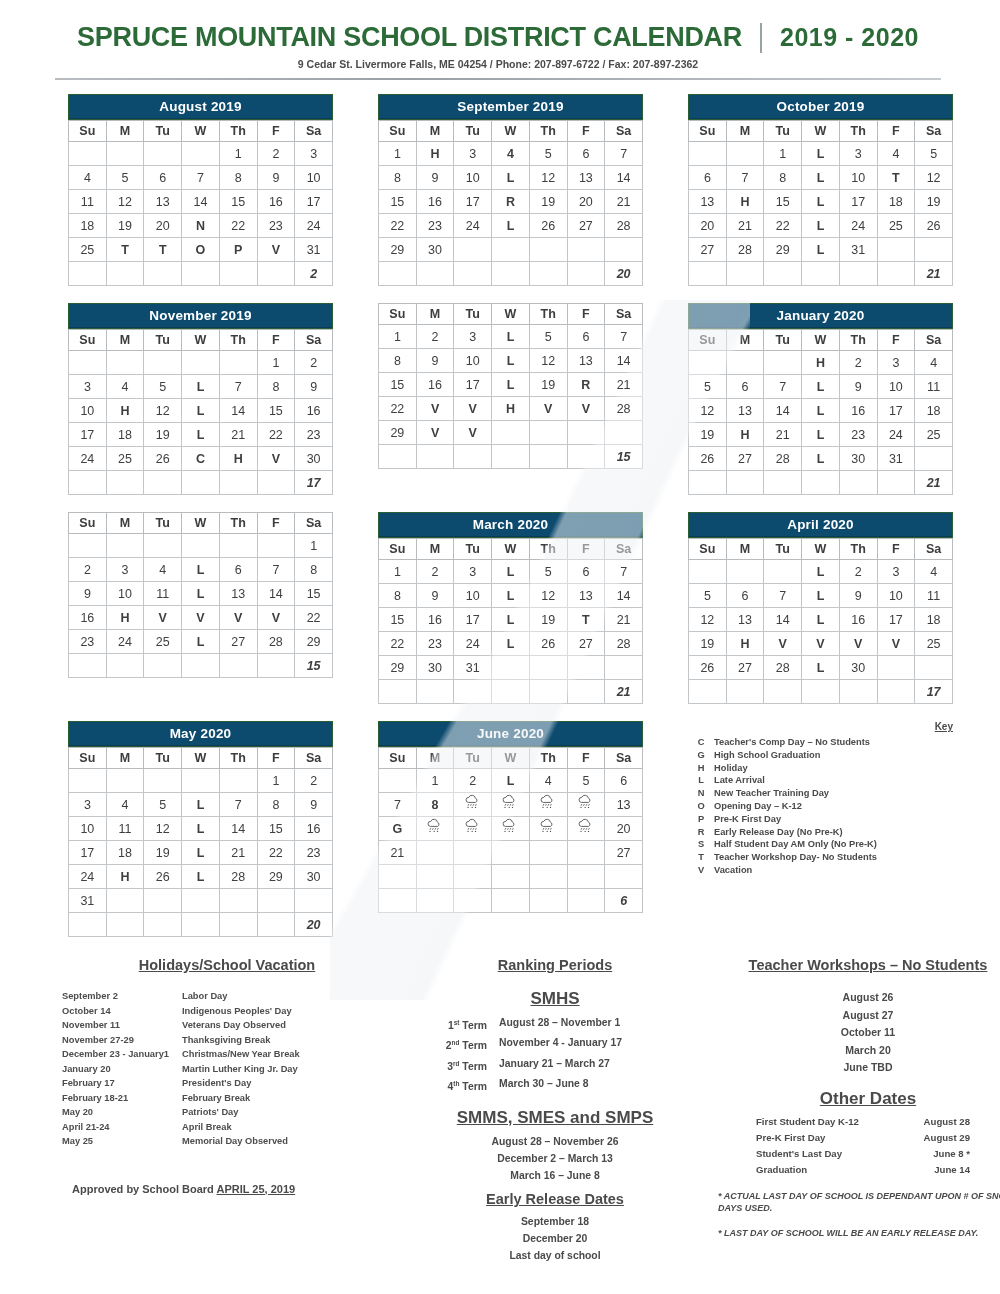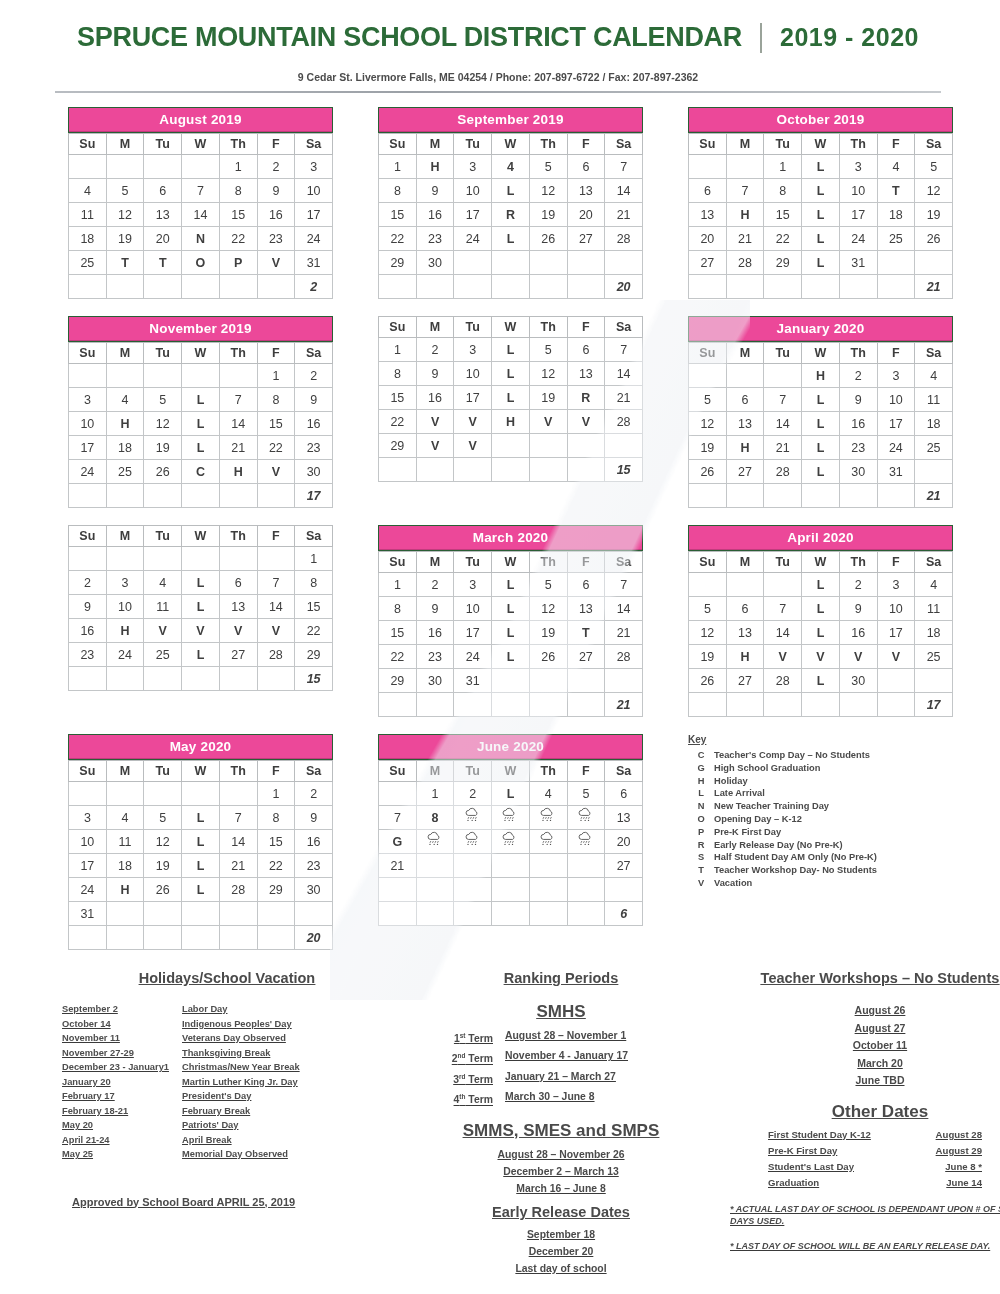--- a/index.html
+++ b/index.html
@@ -27,36 +27,36 @@
   .hdr-row {
     display:flex; align-items:center; justify-content:center; gap:18px;
   }
   .hdr-title {
     font-size:27px; font-weight:bold; letter-spacing:-.3px;
     color:#2c6b38;
     font-family:"Liberation Sans", sans-serif;
   }
   .hdr-div { width:2px; height:30px; background:#9aa39a; }
   .hdr-years { font-size:25px; font-weight:bold; color:#2c6b38; letter-spacing:.5px; }
-  .hdr-sub { font-size:10.5px; color:#4b4b4b; font-weight:bold; margin-top:18px; }
+  .hdr-sub { font-size:10.5px; color:#4b4b4b; font-weight:bold; margin-top:5px; }
   .hdr-rule {
     margin:8px 55px 0 55px; height:2px;
     background:linear-gradient(90deg,#b9bdc2,#9ba0a6 40%,#c6cace);
   }
 
   
   .cal-grid {
     margin:14px 62px 0 68px;
     display:grid;
     grid-template-columns:repeat(3, 265px);
     gap:17px 45px;
   }
   .month { width:265px; }
   .month-title {
-    background:#ec4899;
+    background:#0c4a6e;
     color:#ffffff;
     text-align:center;
     font-weight:bold;
     font-size:13.5px;
     padding:4px 0 5px 0;
     letter-spacing:.2px;
     border:1px solid #2a5e35;
     box-shadow:inset 0 -1px 0 rgba(0,0,0,.18);
   }
   table.month-table {
@@ -92,32 +92,31 @@
   td.c-gold  { background:#f2c738; color:#f8e7a0; font-weight:bold; border:1px solid #d6ab23; }
   td.c-lgreen{ background:#a5cc7a; color:#e9f3dc; font-weight:bold; border:1px solid #8fb965; }
   td.c-yellow{ background:#cedb46; color:#f1f6c6; font-weight:bold; border:1px solid #b6c336; }
   td.c-dgreen{ background:#2f7d42; color:#4f9b60; font-weight:bold; border:1px solid #276834; }
   td.c-total { background:#e5eed8; color:#4a4a4a; font-style:italic; font-weight:bold; }
   td.c-snow  { background:#ffffff; }
   .snow-ico { display:block; line-height:22px; font-size:14px; color:#555; }
 
   
   .key-box { width:265px; font-size:9.3px; color:#4a4a4a; }
-  .key-title { text-align:left; font-weight:bold; text-decoration:underline; font-size:10px; margin-bottom:5px; }
+  .key-title { text-align:right; font-weight:bold; text-decoration:underline; font-size:10px; margin-bottom:5px; }
   .key-row { display:flex; margin-bottom:2.8px; }
   .key-letter { width:26px; text-align:center; font-weight:bold; }
   .key-desc { flex:1; font-weight:bold; }
 
   
   .bottom {
     margin:20px 55px 0 62px;
     display:grid;
     grid-template-columns:330px 310px 300px;
-    gap:14px;
-    text-decoration:underline;
+    gap:8px;
   }
   .sec-title {
     text-align:center; font-weight:bold; font-size:14.5px; color:#4a4a4a;
     text-decoration:underline; margin-bottom:16px;
   }
   .sub-title {
     text-align:center; font-weight:bold; font-size:17px; color:#4a4a4a;
     text-decoration:underline; margin:12px 0 5px 0;
   }
   .hol-row { display:flex; font-size:9.3px; font-weight:bold; color:#4d4d4d; line-height:14.5px; }

